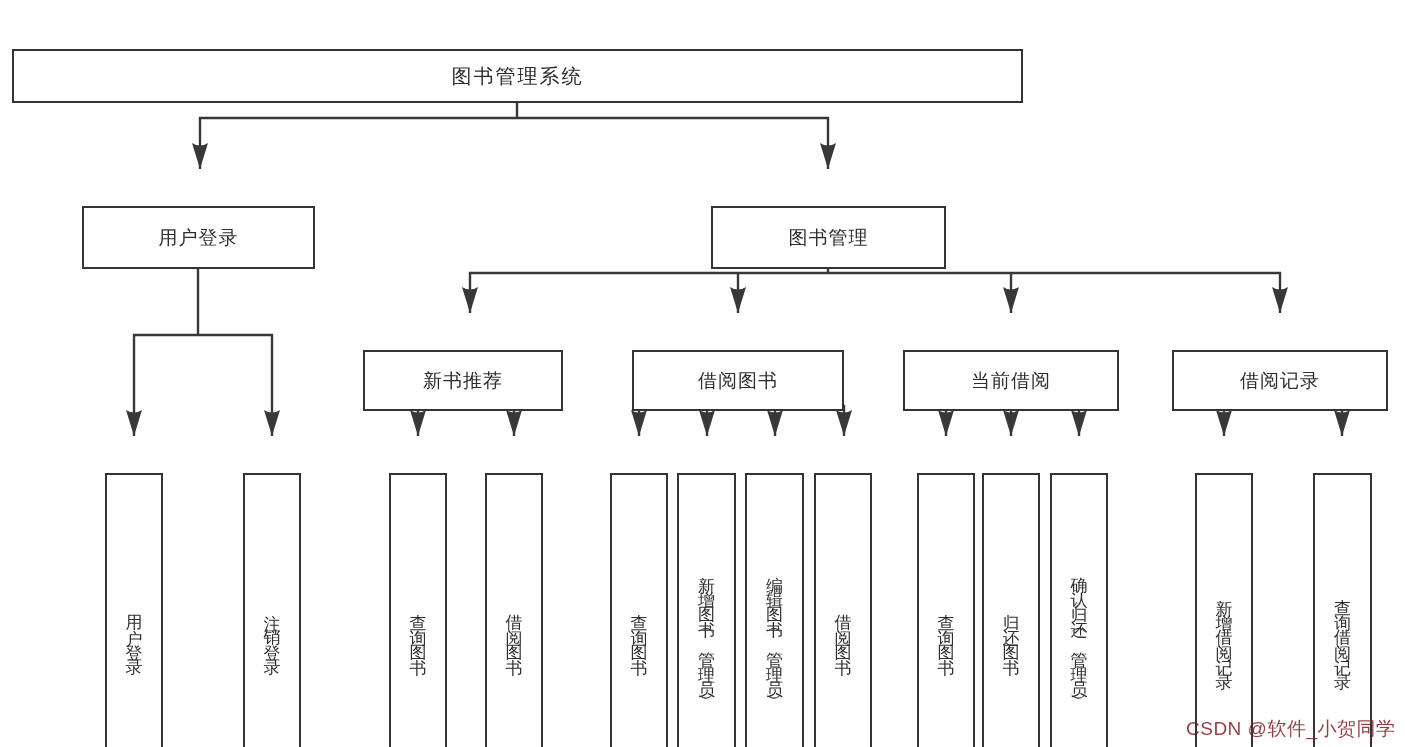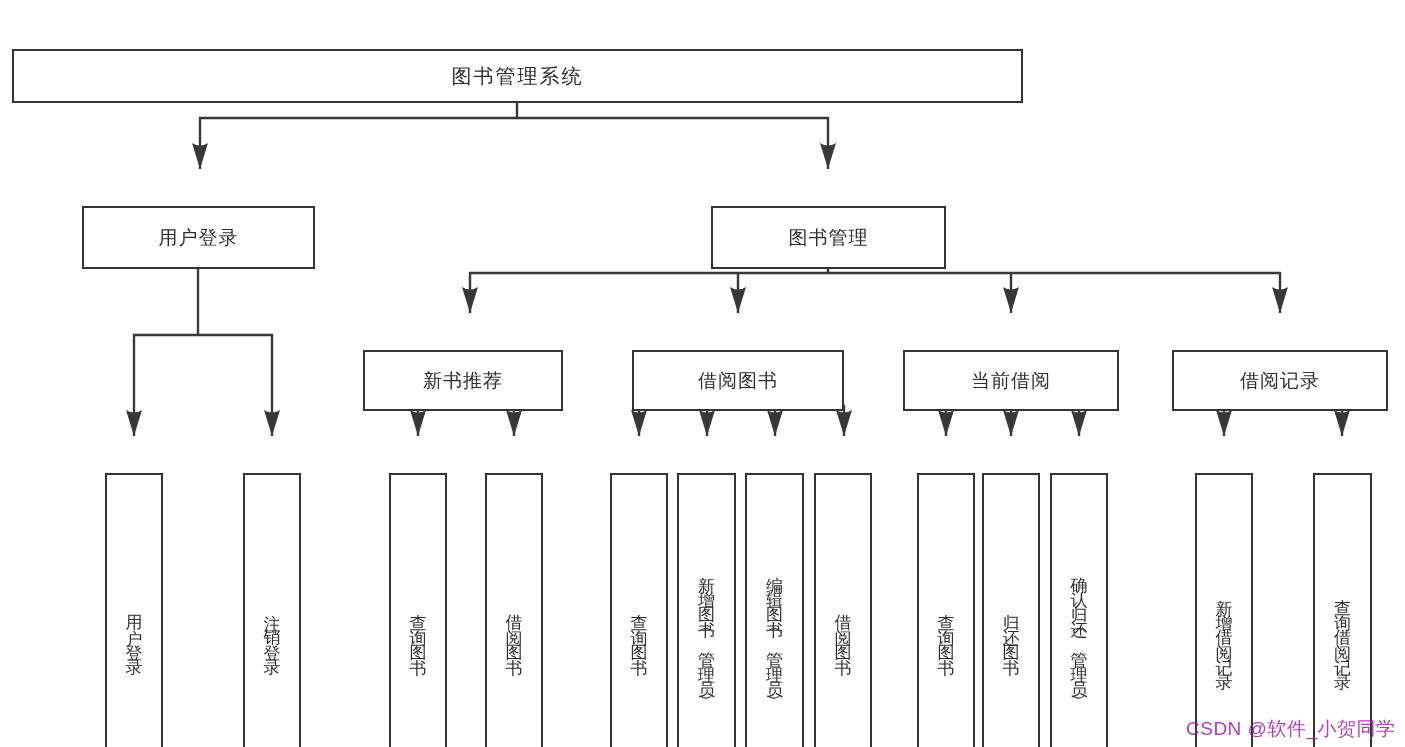--- a/index.html
+++ b/index.html
@@ -28,21 +28,21 @@
     text-orientation:mixed;
     font-size:17px;
     letter-spacing:15px;
     margin-top:15px;
     white-space:nowrap;
   }
   .watermark{
     position:absolute;
     left:1186px;top:716px;
     font-size:19px;
-    color:#a21caf;
+    color:#7f1d1d;
     opacity:.85;
     letter-spacing:.5px;
     white-space:nowrap;
   }
   line{stroke:#383838;stroke-width:2.4px;}
 </style>
 </head>
 <body>
 
 <div id="canvas">

